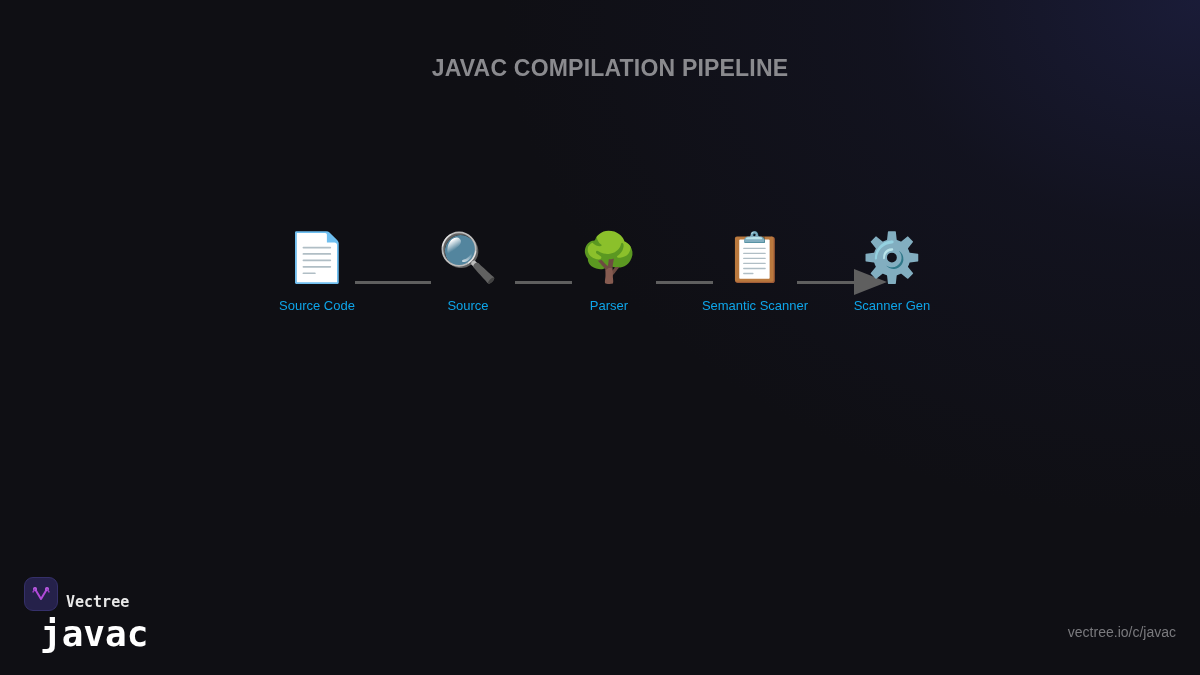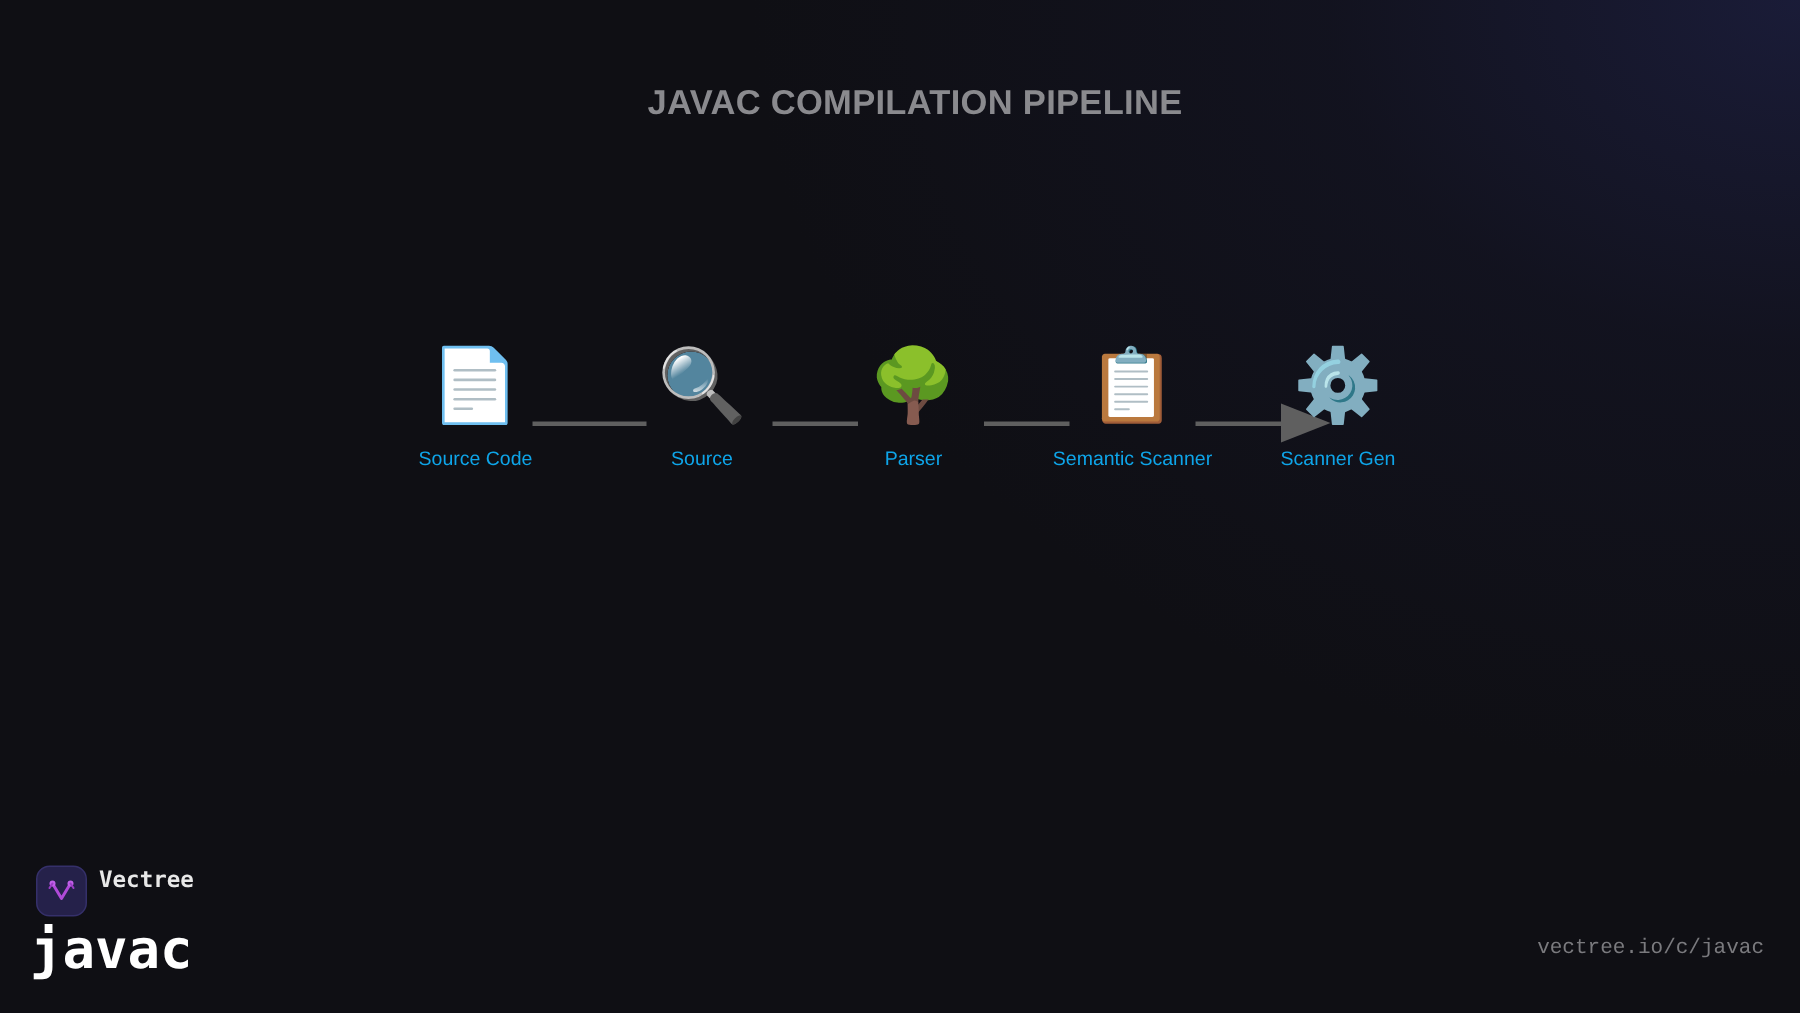--- a/index.html
+++ b/index.html
@@ -77,21 +77,21 @@
       border-top: 13px solid transparent;
       border-bottom: 13px solid transparent;
       border-left: 33px solid #5f5f5f;
     }
     .stage.gear .icon { z-index: 2; position: relative; }
     .brand {
       position: absolute;
       left: 24px;
       top: 577px;
       display: flex;
-      align-items: flex-start;
+      align-items: flex-end;
     }
     .logo {
       width: 34px;
       height: 34px;
       border-radius: 9px;
       background: #25214a;
       border: 1px solid #35306a;
       box-sizing: border-box;
       display: flex;
       align-items: center;
@@ -99,33 +99,33 @@
     }
     .brand-name {
       margin-left: 8px;
       font-family: "DejaVu Sans Mono", monospace;
       font-weight: bold;
       font-size: 15px;
       color: #e8e8e8;
     }
     .product {
       position: absolute;
-      left: 20px;
+      left: 40px;
       top: 612px;
       font-family: "DejaVu Sans Mono", monospace;
       font-weight: bold;
       font-size: 36px;
       color: #ffffff;
       line-height: 44px;
     }
     .url {
       position: absolute;
       right: 24px;
       top: 624px;
-      font-family: Liberation Mono, monospace;
+      font-family: Liberation Sans, sans-serif;
       font-size: 14px;
       color: #7a7a7e;
       text-align: center;
     }
   </style>
 </head>
 <body>
 
 <div class="bg-glow"></div>
 

